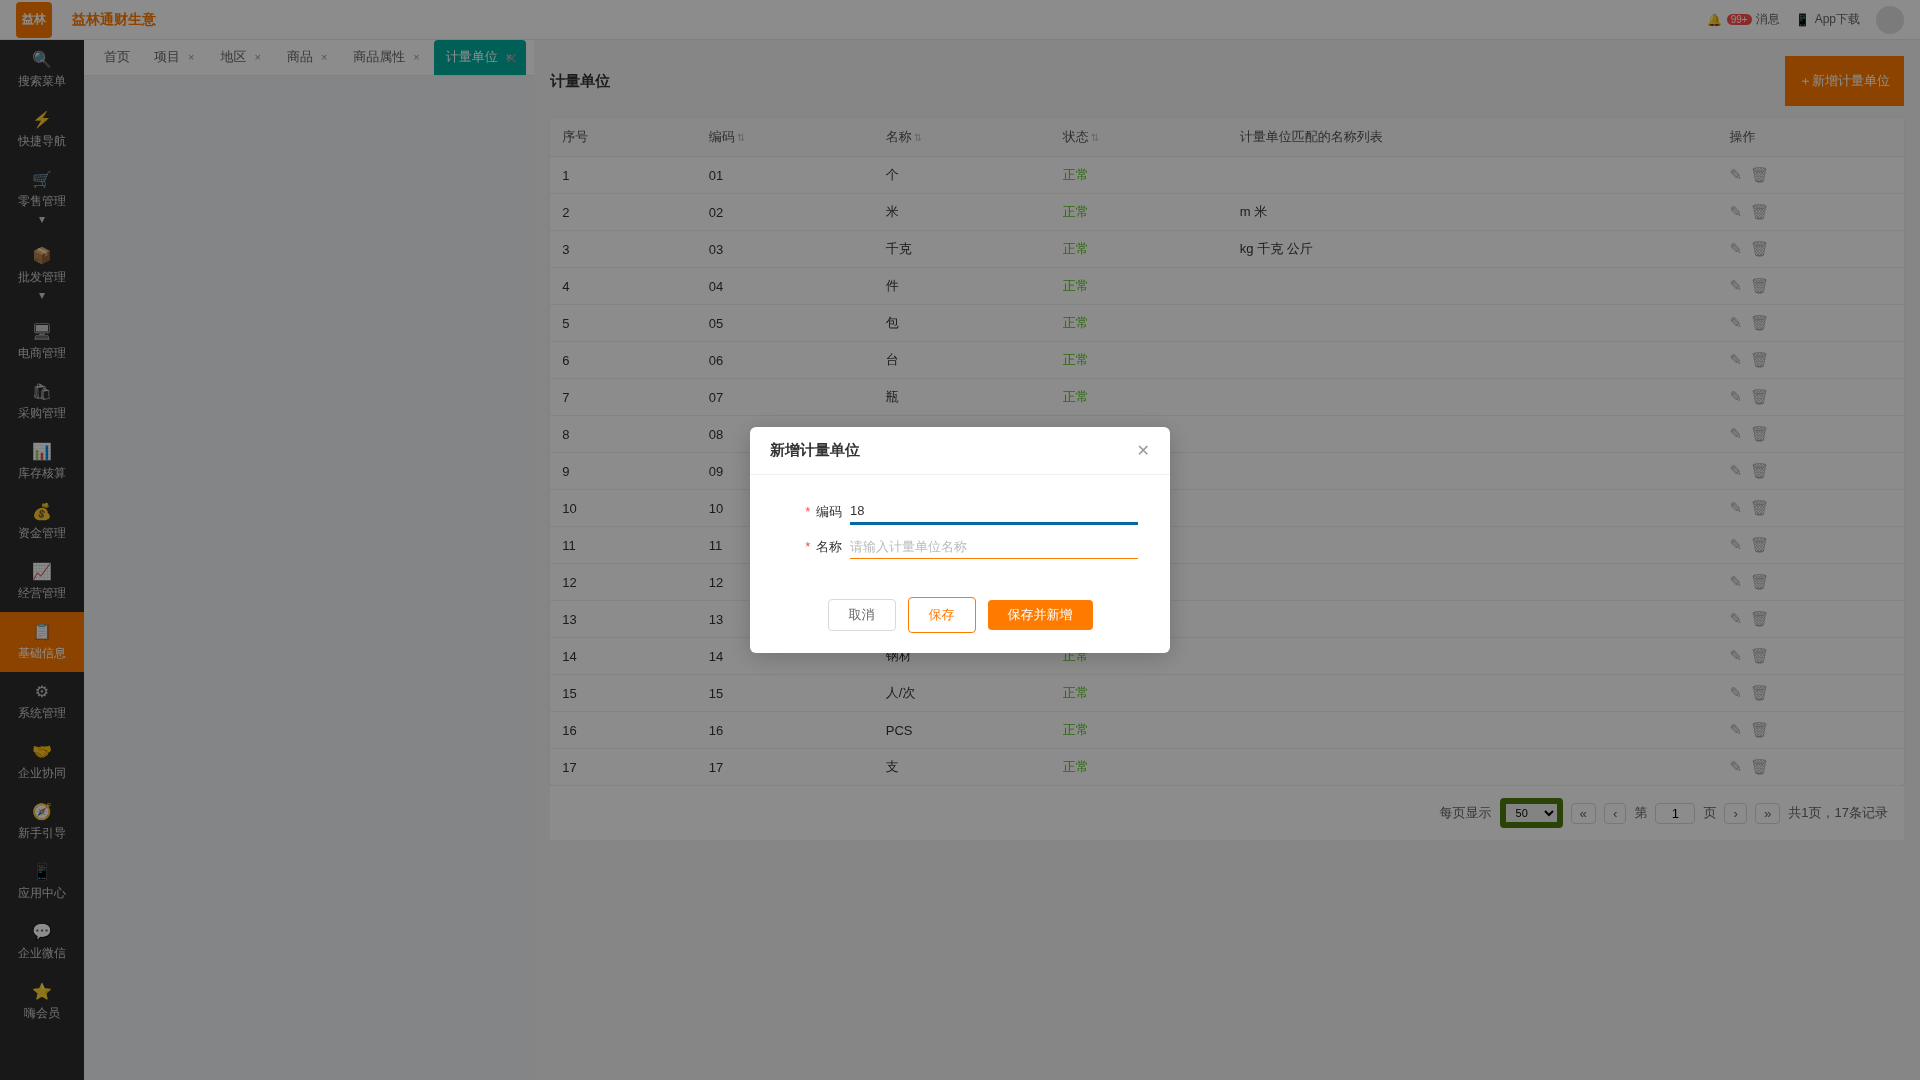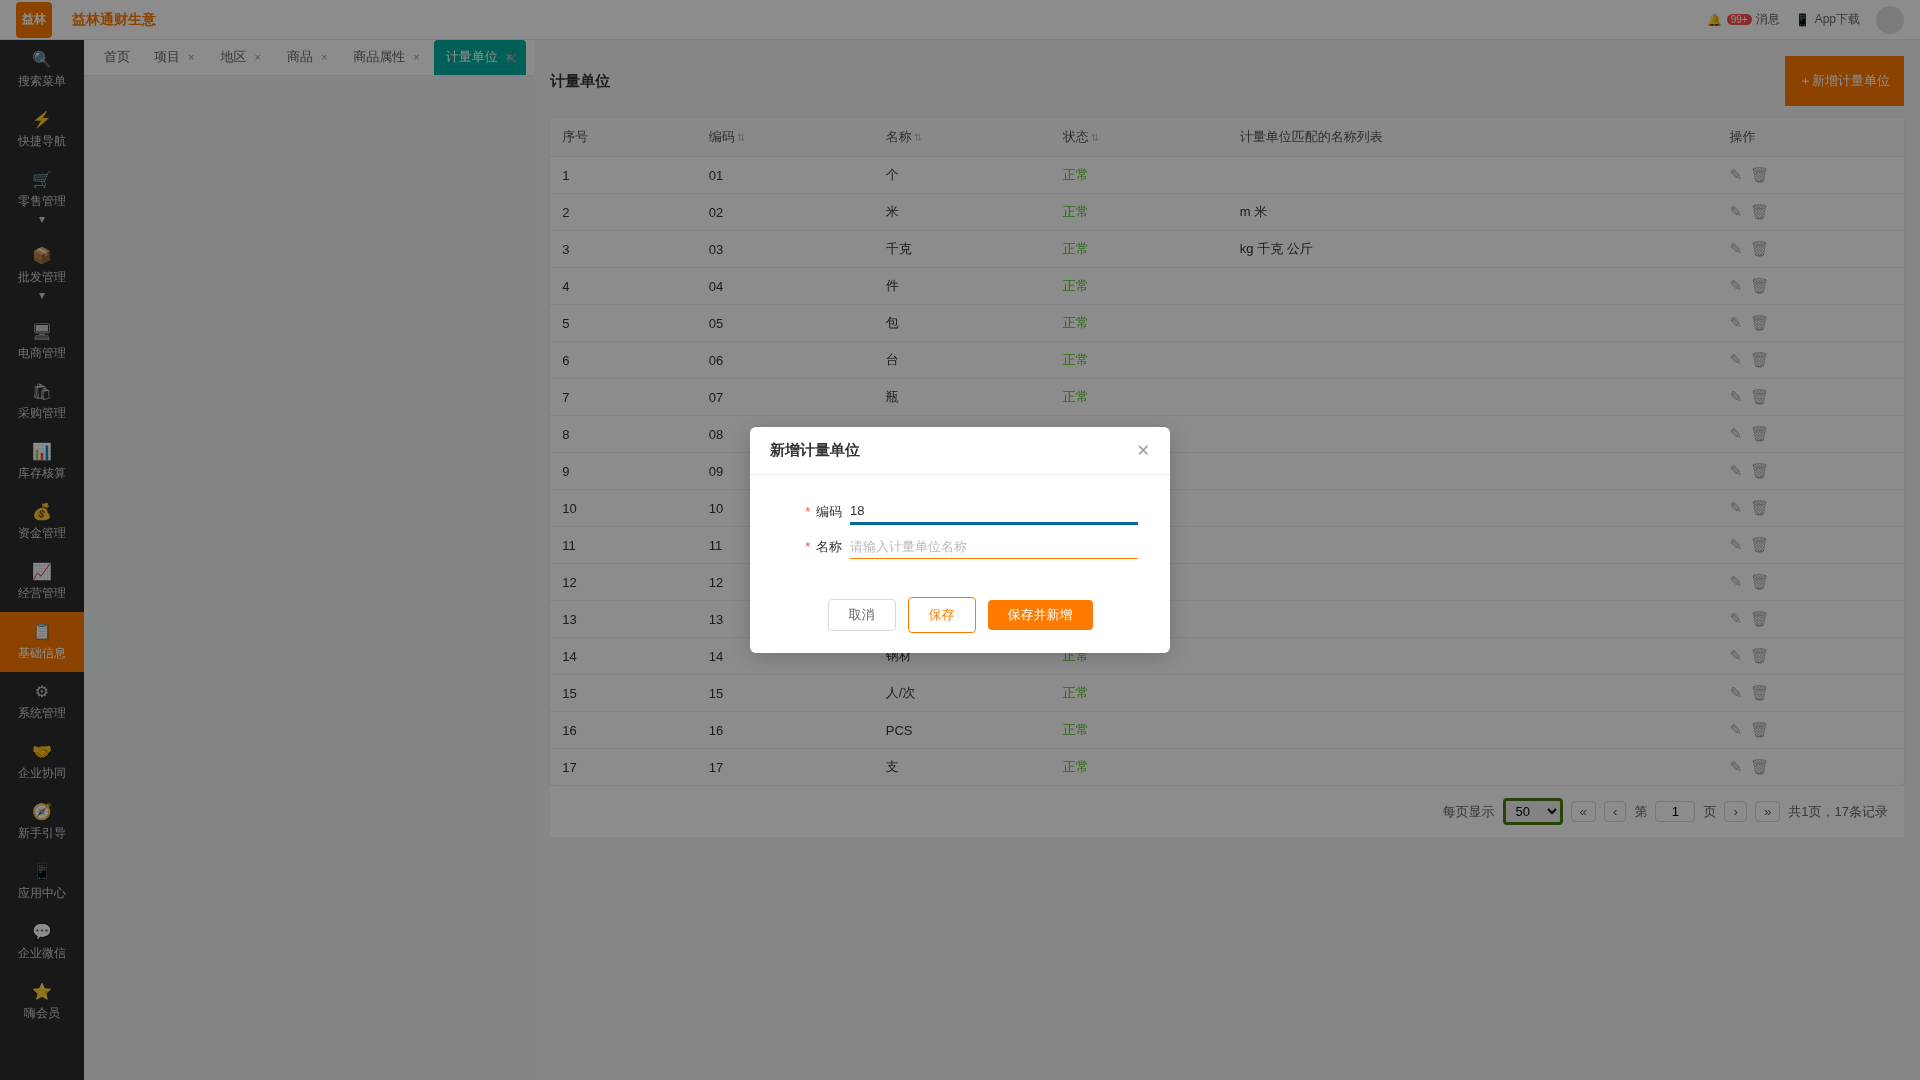--- a/index.html
+++ b/index.html
@@ -220,24 +220,24 @@
       align-items: center;
       justify-content: flex-end;
       padding: 12px 16px;
       background: #fff;
       border-top: 1px solid #f0f0f0;
       gap: 8px;
       font-size: 13px;
       color: #666;
     }
     .page-size-select {
-      border: 3px solid #4d7c0f;
+      border: 6px solid #4d7c0f;
       border-radius: 4px;
       padding: 2px 6px;
-      font-size: 13px;
+      font-size: 11px;
     }
     .page-btn {
       border: 1px solid #d9d9d9;
       background: #fff;
       border-radius: 4px;
       padding: 2px 8px;
       cursor: pointer;
       color: #666;
     }
     .page-btn:disabled { opacity: 0.5; cursor: default; }

